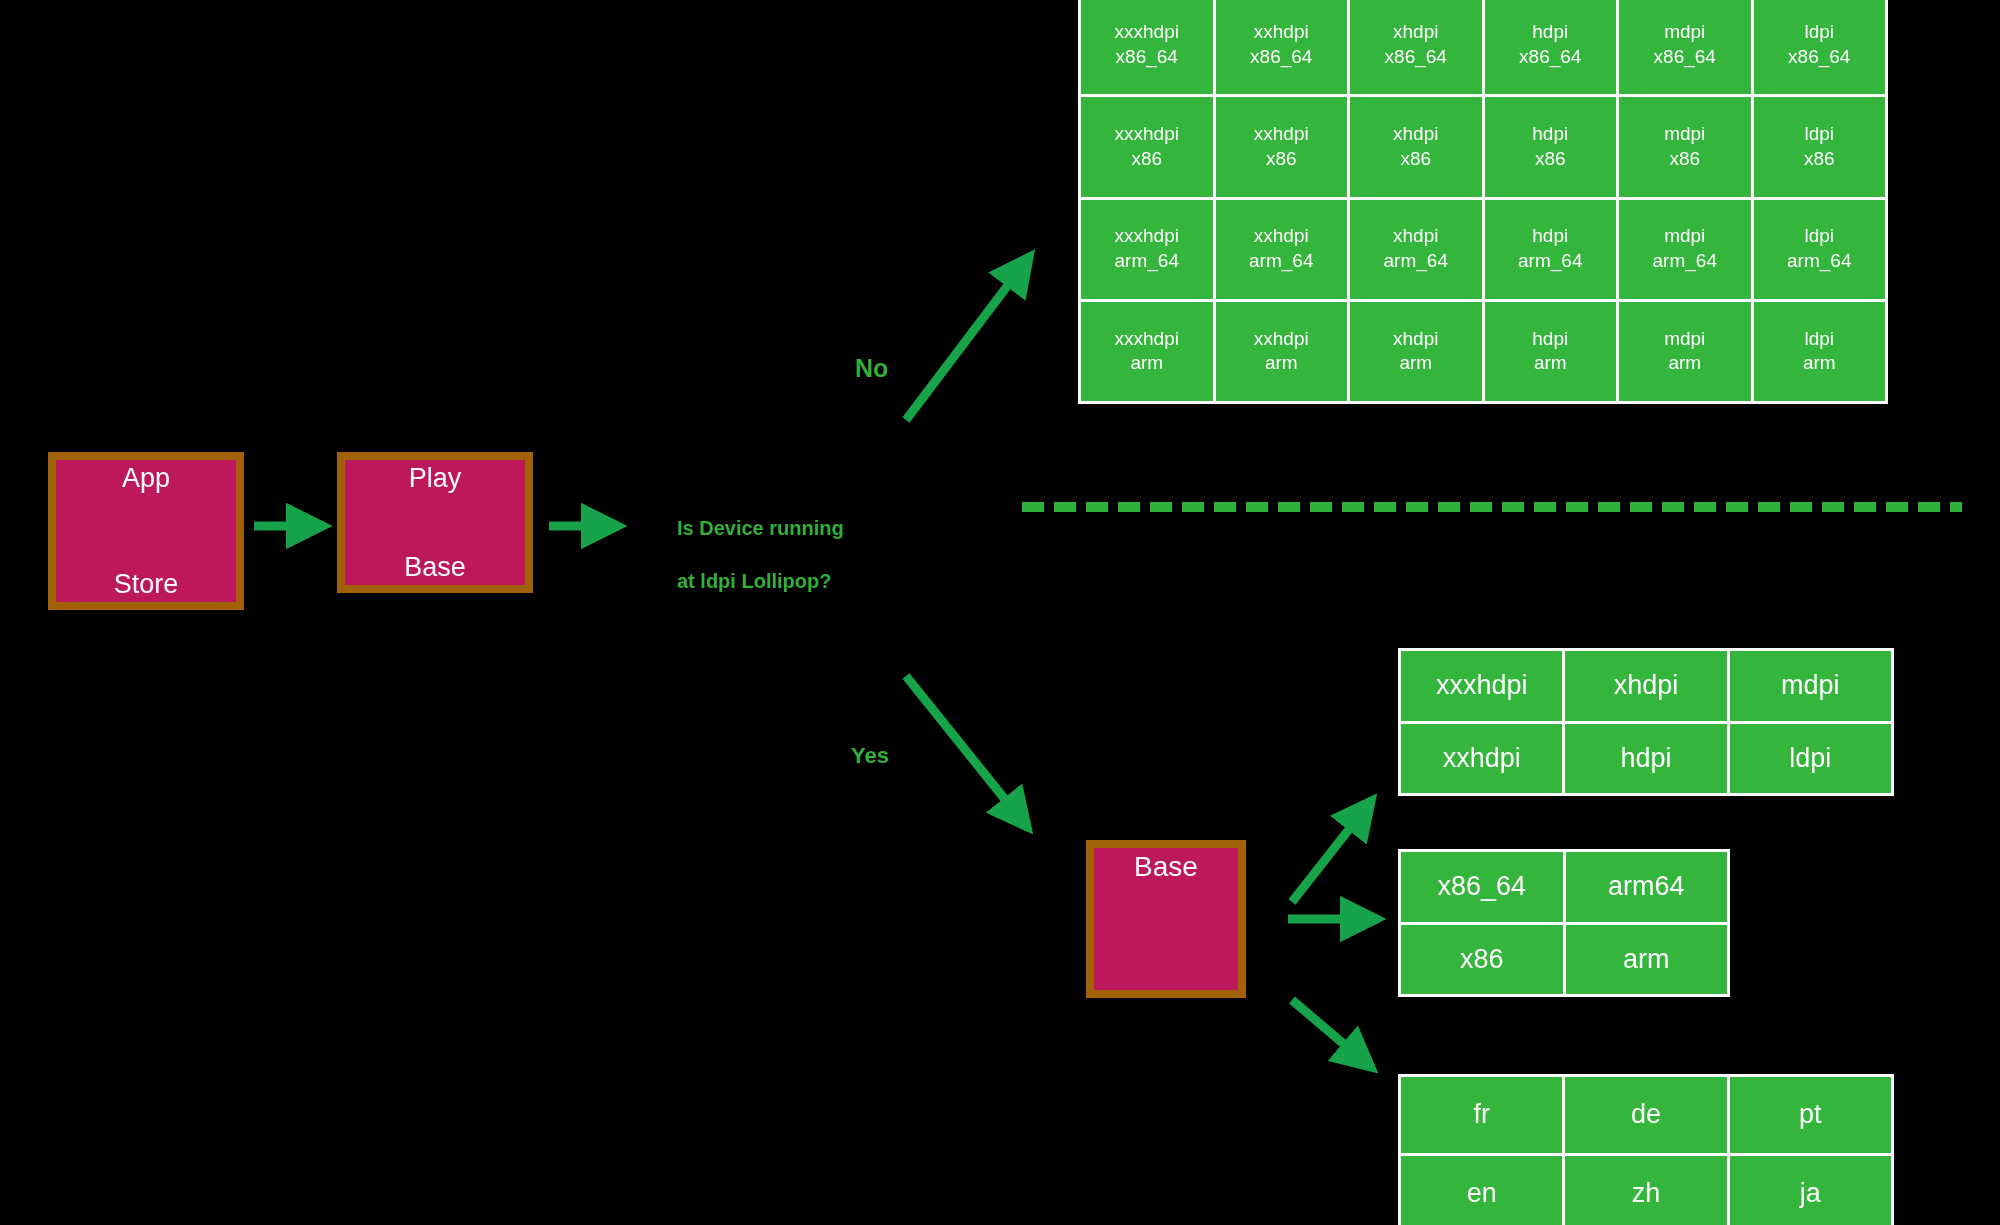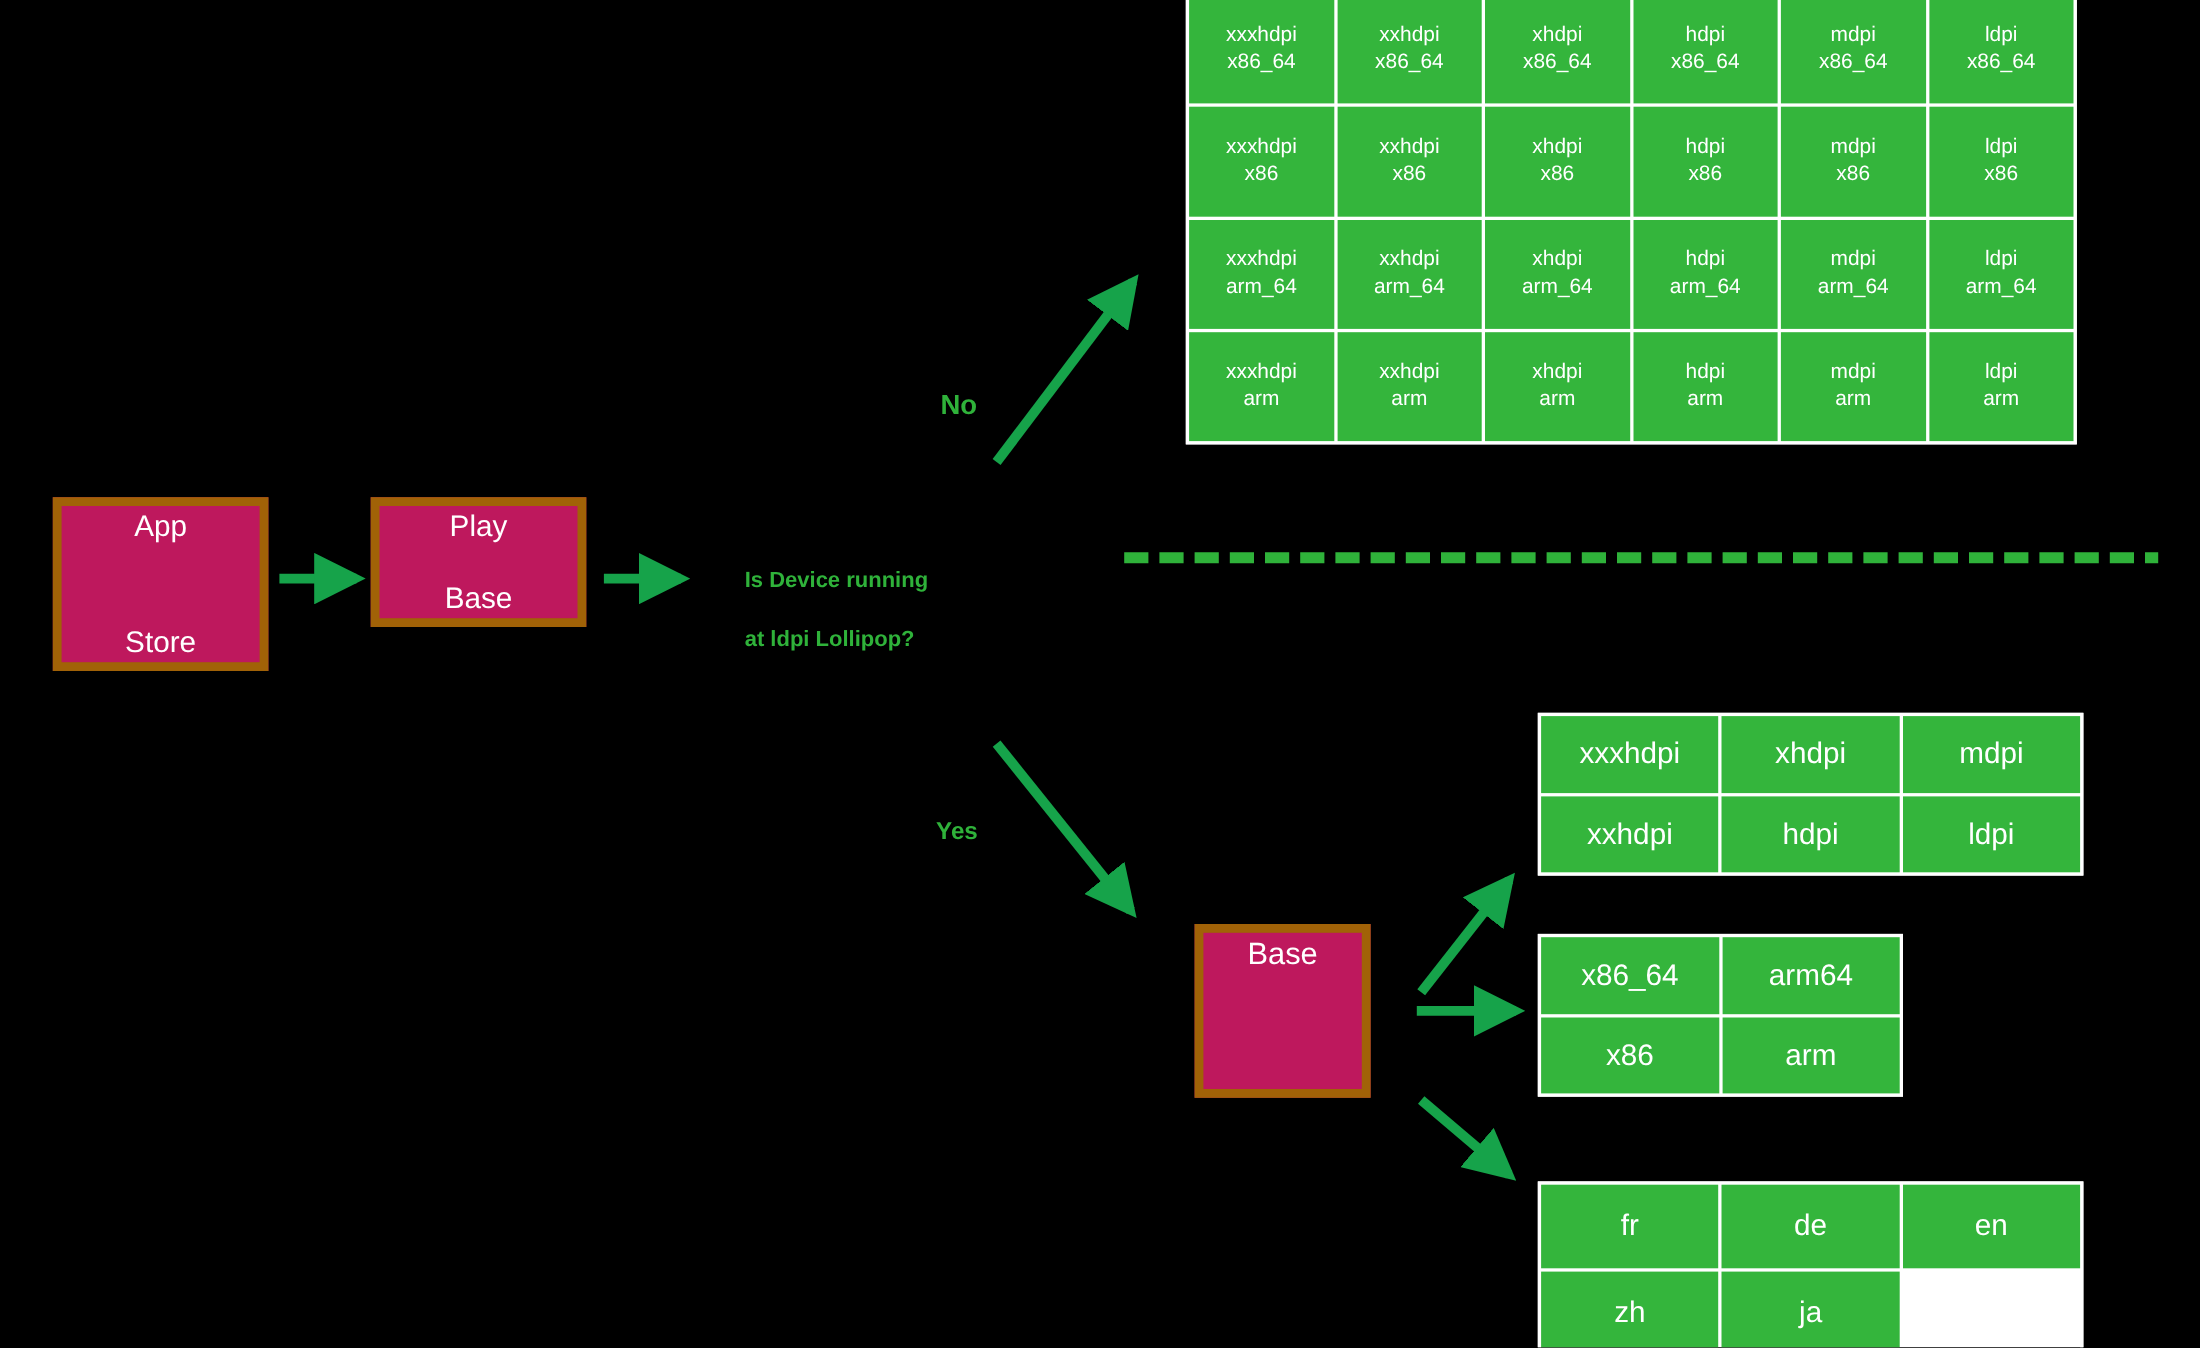--- a/index.html
+++ b/index.html
@@ -106,21 +106,21 @@
     <line x1="1292" y1="1000" x2="1372" y2="1068" stroke="#16a34a" stroke-width="9" marker-end="url(#ah)"></line>
 
     <line x1="1022" y1="507" x2="1962" y2="507" stroke="#2fb23a" stroke-width="10" stroke-dasharray="22 10"></line>
   </svg>
 
   <div class="node" id="node-app-bundle" style="left:48px; top:452px; width:196px; height:158px;">
     <span>App</span>
     <span>Store</span>
   </div>
 
-  <div class="node" id="node-play-store" style="left:337px; top:452px; width:196px; height:118px;">
+  <div class="node" id="node-play-store" style="left:337px; top:452px; width:196px; height:141px;">
     <span>Play</span>
     <span>Base</span>
   </div>
 
   <div class="node" id="node-base" style="left:1086px; top:840px; width:160px; height:158px; font-size:28px;">
     <span>Base</span>
   </div>
 
   <div class="flow-label" id="label-question" style="left:641px; top:489px; font-size:20px;margin-left:36px;">
     <div>Is Device running</div>
@@ -275,20 +275,23 @@
   <div class="tbl" id="table-language" style="left:1398px; top:1074px; width:496px; height:160px;
               grid-template-columns: repeat(3, 1fr);
               grid-template-rows: repeat(2, 1fr);">
       <div class="cell">
         <span>fr</span>
       </div>
       <div class="cell">
         <span>de</span>
       </div>
       <div class="cell">
+        <span>pt</span>
+      </div>
+      <div class="cell">
         <span>en</span>
       </div>
       <div class="cell">
         <span>zh</span>
       </div>
       <div class="cell">
         <span>ja</span>
       </div>
     </div>
 

